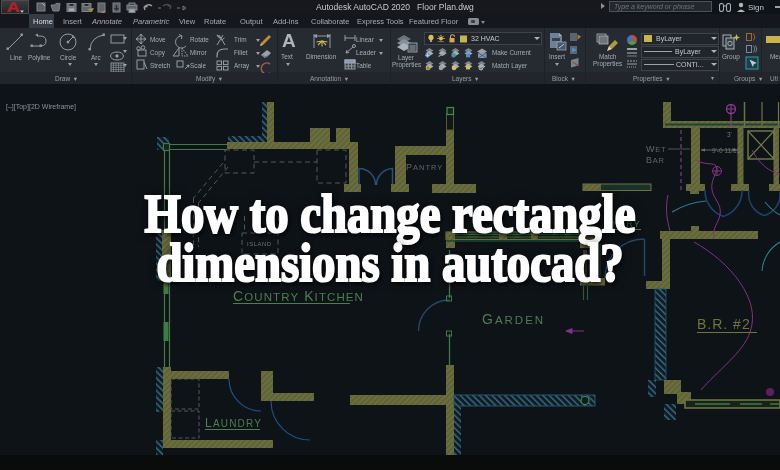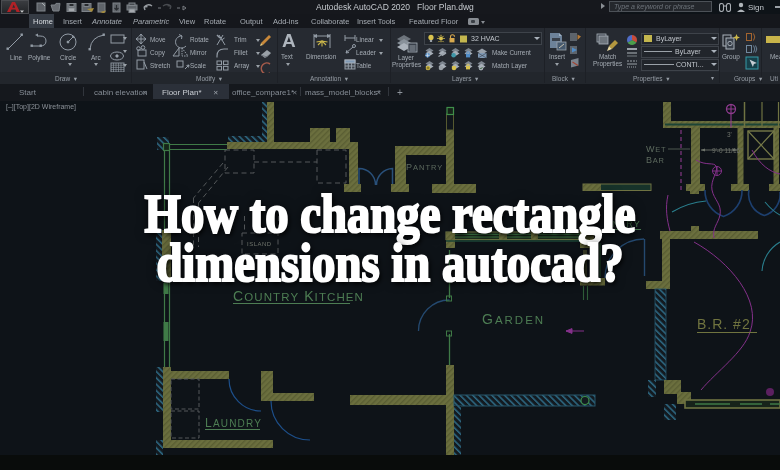--- a/index.html
+++ b/index.html
@@ -94,21 +94,21 @@
     <div class="abs" style="left:29px;top:0;width:25px;height:14px;background:#363c45;"></div>
     <div class="mtab" style="left:33px;color:#d8dce0;">Home</div>
     <div class="mtab" style="left:63px;">Insert</div>
     <div class="mtab" style="left:92px;font-style:italic;">Annotate</div>
     <div class="mtab" style="left:133px;font-style:italic;">Parametric</div>
     <div class="mtab" style="left:179px;">View</div>
     <div class="mtab" style="left:204px;">Rotate</div>
     <div class="mtab" style="left:240px;">Output</div>
     <div class="mtab" style="left:273px;">Add-ins</div>
     <div class="mtab" style="left:311px;">Collaborate</div>
-    <div class="mtab" style="left:357px;">Insert Tools</div>
+    <div class="mtab" style="left:357px;">Express Tools</div>
     <div class="mtab" style="left:409px;">Featured Floor</div>
     <div class="abs" style="left:468px;top:4px;width:11px;height:7px;background:#878c92;border-radius:1.5px;"></div>
     <div class="abs" style="left:471px;top:6px;width:4px;height:3px;background:#3b4046;border-radius:1px;"></div>
     <div class="abs" style="left:481px;top:6.5px;width:0;height:0;border-top:3px solid #878c92;border-left:2.6px solid transparent;border-right:2.6px solid transparent;"></div>
   </div>
   <div id="ribbon"></div>
   <div id="ribbonlabels"></div>
   <div class="sep" style="left:131px;"></div>
   <div class="sep" style="left:277px;"></div>
   <div class="sep" style="left:390px;"></div>
@@ -351,36 +351,20 @@
     <rect x="1.5" y="13.5" width="5" height="7" fill="none" stroke="#72899f" stroke-width="1"></rect>
       <path d="M8.5 13.5 q2.6 3.5 0 7 M10.5 13.5 q2.6 3.5 0 7" stroke="#72899f" fill="none" stroke-width=".9"></path>
     <rect x="1" y="25" width="12" height="12" fill="#17404a" stroke="#369aa8" stroke-width="1"></rect>
     <path d="M4.5 27.5 l3.4 7.6 l1 -3 l3 -1 Z" fill="#c6ccd2"></path>
   </svg>
   <div class="rlbl" style="left:734px;top:75px;">Groups &nbsp;▾</div>
 
   <div class="abs" style="left:766px;top:36px;width:14px;height:7px;background:#c8b44a;"></div>
   <div class="ilbl" style="left:770px;top:53px;">Mea</div>
   <div class="rlbl" style="left:770px;top:75px;">Uti</div>
-  <div id="tabrow">
-    <div class="abs" style="left:153px;top:0;width:76px;height:15px;background:#2b3039;"></div>
-    <div class="ftab" style="left:19px;">Start</div>
-    <div class="abs" style="left:83px;top:3px;width:1px;height:9px;background:#31353c;"></div>
-    <div class="ftab" style="left:94px;">cabin elevation</div>
-    <div class="ftab" style="left:142px;color:#767c84;font-size:6.5px;">✕</div>
-    <div class="ftab" style="left:162px;color:#c9cdd3;">Floor Plan*</div>
-    <div class="ftab" style="left:213px;color:#9aa0a8;font-size:6.5px;">✕</div>
-    <div class="ftab" style="left:232px;">office_compare1*</div>
-    <div class="ftab" style="left:292px;color:#767c84;font-size:6.5px;">✕</div>
-    <div class="abs" style="left:300px;top:3px;width:1px;height:9px;background:#31353c;"></div>
-    <div class="ftab" style="left:305px;">mass_model_blocks*</div>
-    <div class="ftab" style="left:376px;color:#767c84;font-size:6.5px;">✕</div>
-    <div class="abs" style="left:388px;top:3px;width:1px;height:9px;background:#31353c;"></div>
-    <div class="ftab" style="left:397px;color:#8f959d;font-size:10px;">+</div>
-  </div>
   <div id="canvas"></div>
   <div id="bottombar"></div>
   <div class="abs" style="left:6px;top:103px;font-size:7px;color:#8b9198;">[–][Top][2D Wireframe]</div>
   <svg id="draw" class="abs" style="left:0;top:0;" width="780" height="470" viewBox="0 0 780 470">
     <defs>
       <pattern id="oh" width="4" height="4" patternUnits="userSpaceOnUse" patternTransform="rotate(45)">
         <rect width="4" height="4" fill="#6b6f3e"></rect>
           <rect width="1.4" height="4" fill="#5a5e33"></rect>
       </pattern>
       <pattern id="bh" width="4.5" height="4.5" patternUnits="userSpaceOnUse" patternTransform="rotate(-45)">

